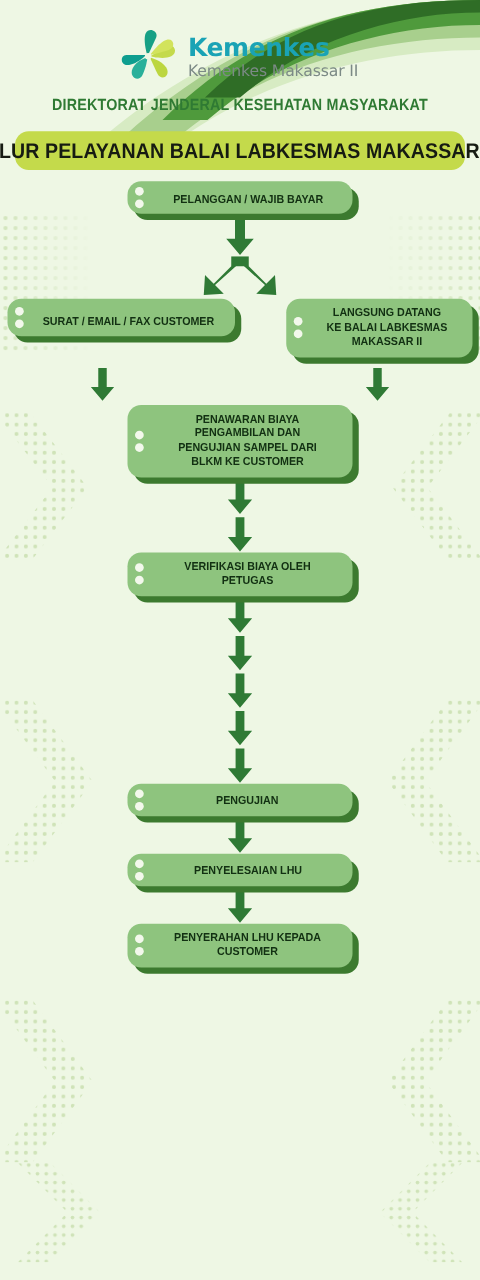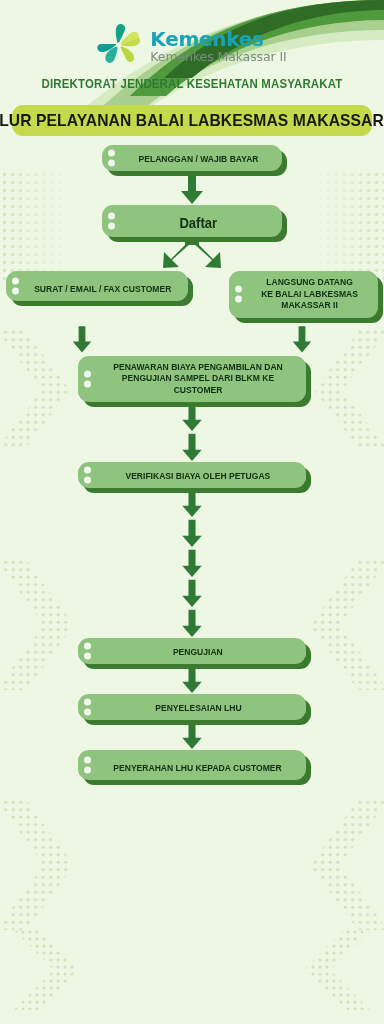--- a/index.html
+++ b/index.html
@@ -84,21 +84,21 @@
     font-size:9.2px;line-height:11.5px;font-weight:bold;color:#123012;
     font-family:"Liberation Sans Narrow","Liberation Sans",sans-serif;
     transform:scaleX(0.93);
     white-space:pre-line;
   }
   .node-label.big{font-size:14px;line-height:16px;}
 
   
   .w-main{width:180px;}
   .w-main .node-body{min-height:26px;}
-  .w-wide{width:228px;border-radius:29px;}
+  .w-wide{width:180px;border-radius:29px;}
   .w-wide .node-body{min-height:30px;}
   .w-branch-l{width:200px;}
   .w-branch-r{width:164px;margin-left:28px;}
   .w-branch-l .node-body,.w-branch-r .node-body{min-height:30px;}
 
   
   .arrow{display:block;margin:0 auto;}
   .arrow-row{display:flex;justify-content:center;}
 </style>
 </head>
@@ -316,32 +316,20 @@
       </div>
     </div>
   </div>
 
   <div class="arrow-row">
     <svg class="arrow" width="26" height="34" viewBox="0 0 26 34" xmlns="http://www.w3.org/2000/svg">
       <path d="M9 2 H17 V20 H24 L13 33 L2 20 H9 Z" fill="#2f7a35"></path>
     </svg>
   </div>
 
-  <div class="row">
-    <div class="node w-main">
-      <div class="node-shadow"></div>
-      <div class="node-body" style="min-height:32px">
-        <span class="node-dots">
-            <i></i>
-            <i></i>
-          </span>
-        <span class="node-label big">Daftar</span>
-      </div>
-    </div>
-  </div>
 
   <div class="arrow-row">
     <svg class="arrow" width="74" height="32" viewBox="0 0 74 32" xmlns="http://www.w3.org/2000/svg">
       <path d="M37 1 L58 22 L65 15 L66 31 L50 30 L57 23 L37 5 L17 23 L24 30 L8 31 L9 15 L16 22 Z" fill="#2f7a35"></path>
       <path d="M30 0 H44 V8 H30 Z" fill="#2f7a35"></path>
     </svg>
   </div>
 
   <div class="row split" style="margin-top:2px">
     <div class="node w-branch-l">

